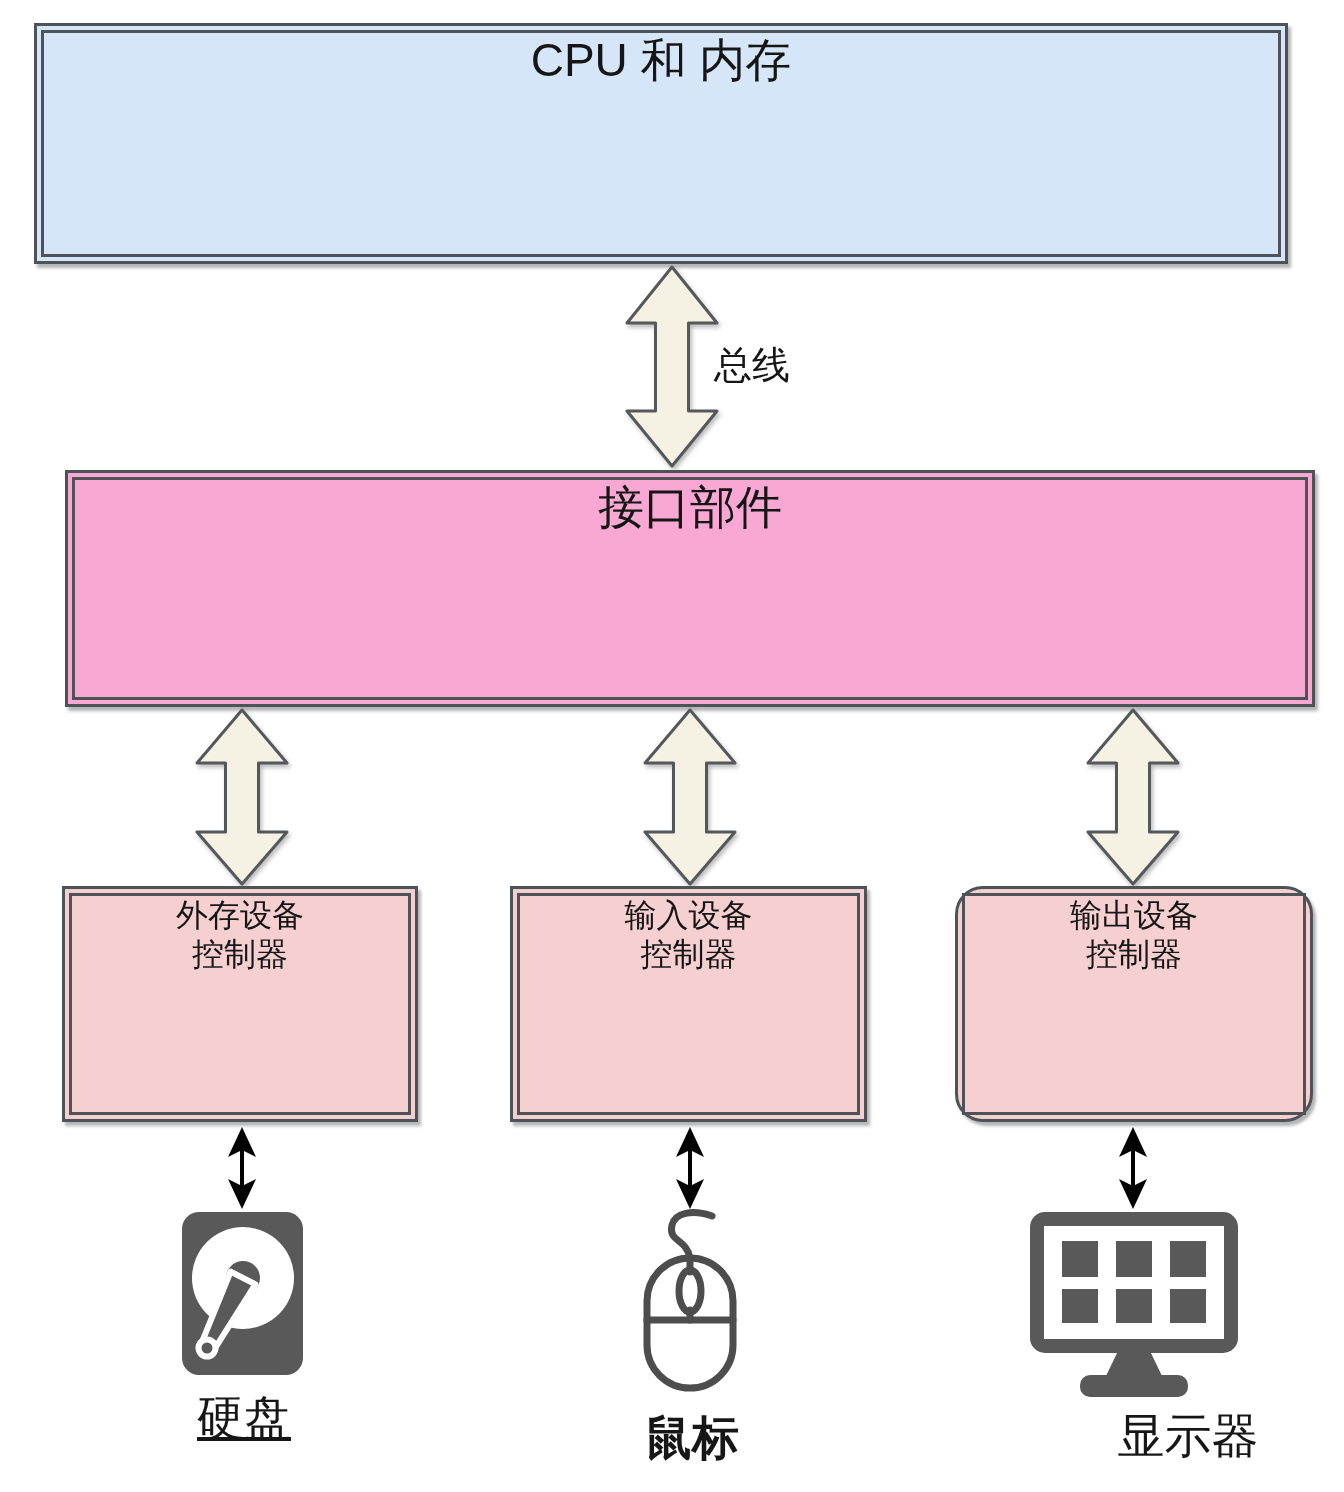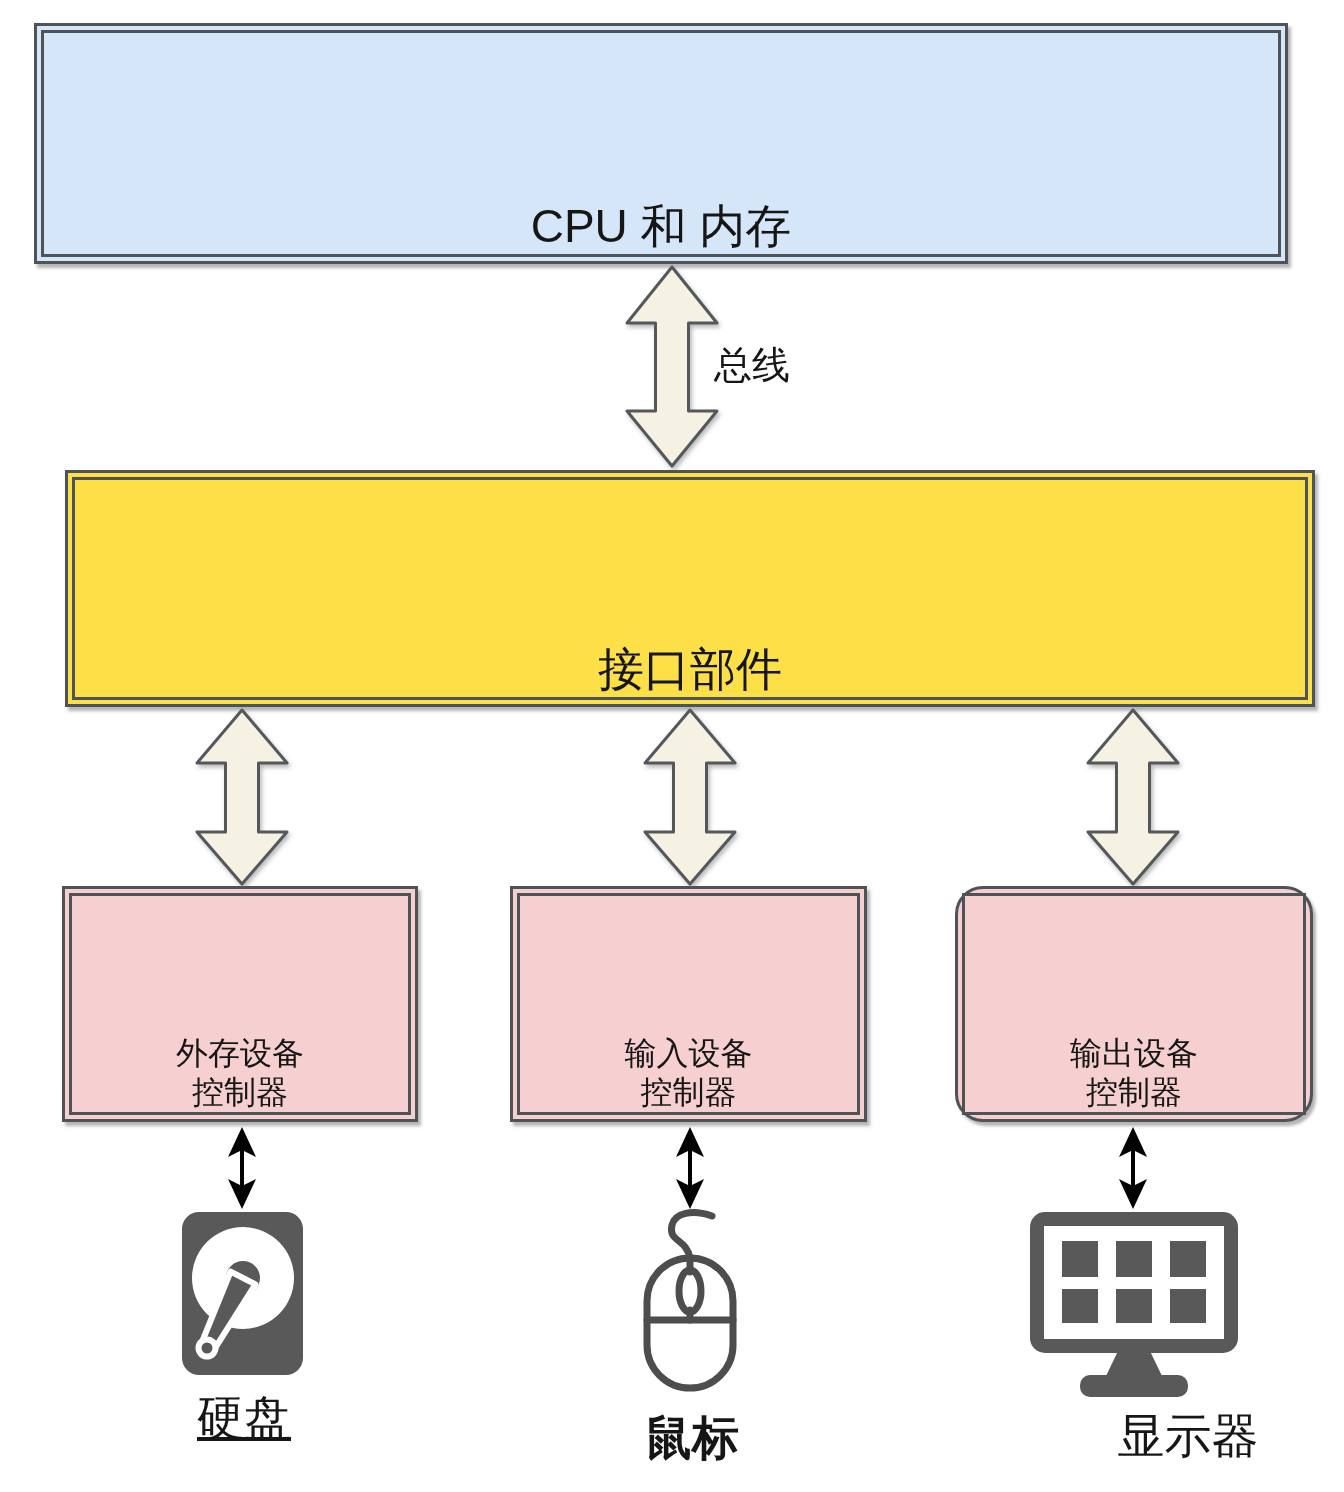--- a/index.html
+++ b/index.html
@@ -9,24 +9,24 @@
   }
   
   .dbox{
     position:absolute;box-sizing:border-box;
     border:3px solid #4e5357;padding:4px;
     box-shadow:3px 4px 3px rgba(120,120,120,0.55);
   }
   .dbox .inner{
     box-sizing:border-box;width:100%;height:100%;
     border:3px solid #4e5357;
-    display:flex;align-items:flex-end;justify-content:center;text-align:center;
+    display:flex;align-items:flex-start;justify-content:center;text-align:center;
   }
   .fill-blue{background:#d6e6f9;}
-  .fill-green{background:#fde047;}
+  .fill-green{background:#f9a8d4;}
   .fill-pink{background:#f6d0d0;}
   .lbl-big{font-size:46px;line-height:1.2;white-space:pre-line;}
   .lbl-ctrl{font-size:32px;line-height:1.22;white-space:pre-line;}
   .abs{position:absolute;}
   .bus-label{position:absolute;font-size:38px;line-height:1.1;}
   .dev-label{position:absolute;font-size:47px;line-height:1.1;transform:translateX(-50%);white-space:nowrap;}
   .varrow{filter:drop-shadow(2px 3px 2px rgba(120,120,120,0.5));}
 </style>
 </head>
 <body>

